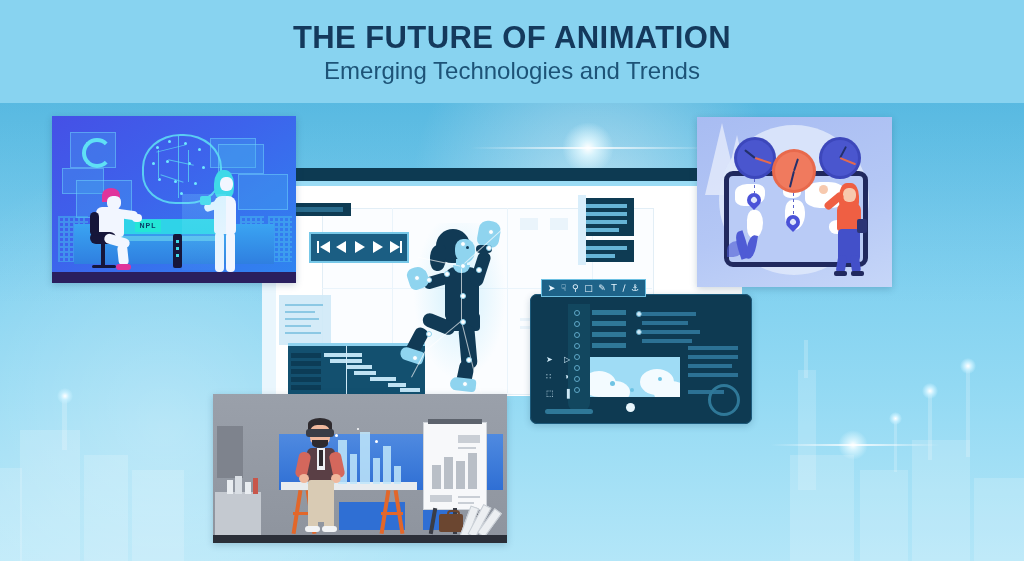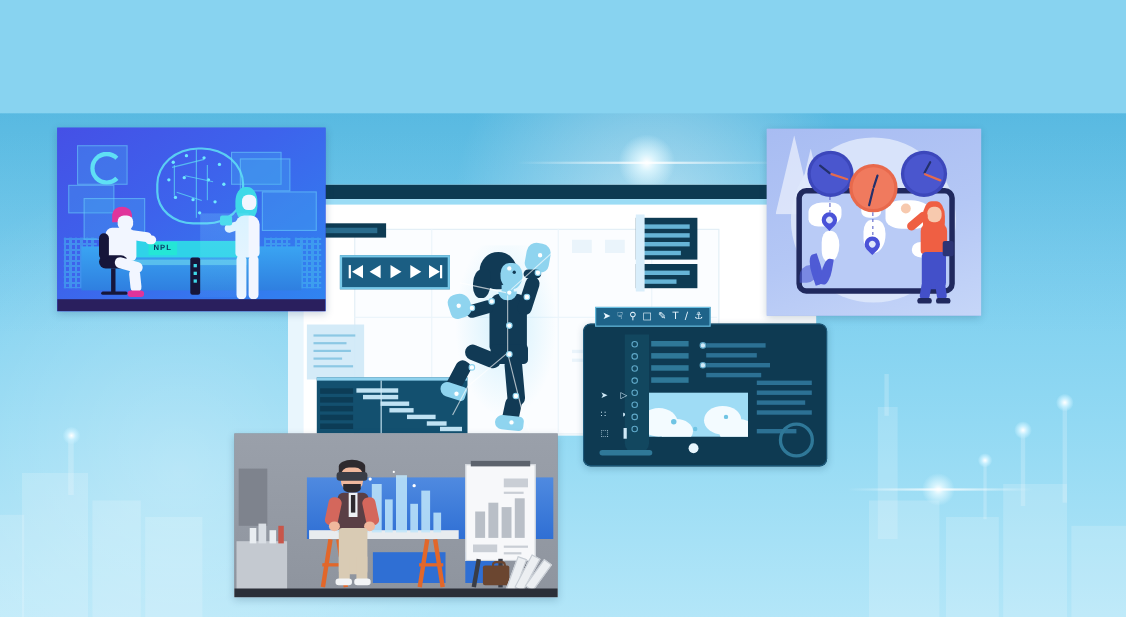--- a/index.html
+++ b/index.html
@@ -642,15 +642,17 @@
     <div class="vr-bag" style="left:226px;top:120px;width:24px;height:18px;"></div>
     <div style="position:absolute;left:234px;top:116px;width:9px;height:5px;border:2px solid #6b4630;border-bottom:none;border-radius:4px 4px 0 0;"></div>
     <div class="vr-roll" style="left:252px;top:112px;width:7px;height:30px;transform:rotate(20deg);"></div>
     <div class="vr-roll" style="left:262px;top:110px;width:7px;height:32px;transform:rotate(28deg);"></div>
     <div class="vr-roll" style="left:272px;top:114px;width:7px;height:28px;transform:rotate(36deg);"></div>
 
     <div class="vr-floor"></div>
   </div>
 
   <div class="header">
+    <div class="title">THE FUTURE OF ANIMATION</div>
+    <div class="subtitle">Emerging Technologies and Trends</div>
   </div>
 
 </div>
 
 </body></html>

